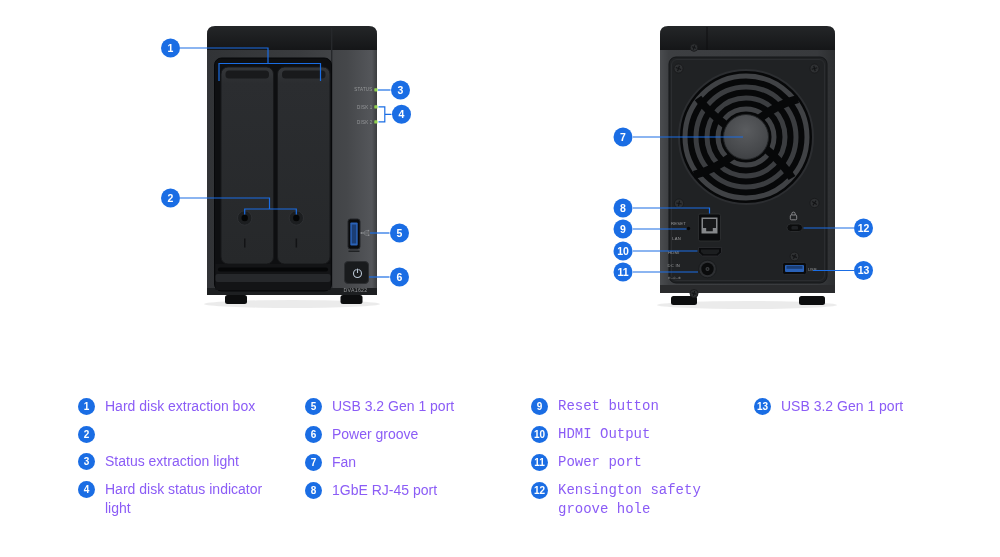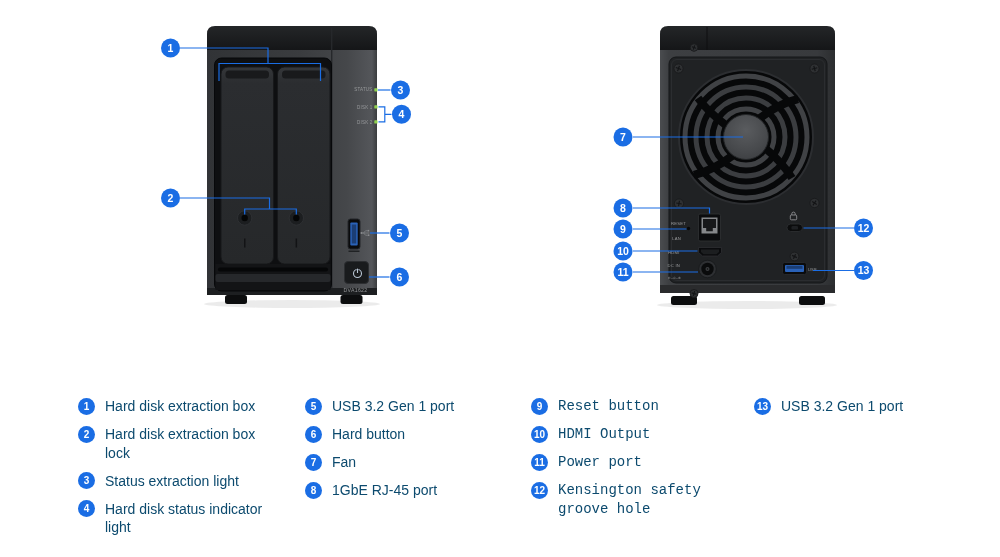--- a/index.html
+++ b/index.html
@@ -10,21 +10,21 @@
   .callout-circle{fill:#1a6de4;}
   .callout-num{fill:#ffffff;font-size:10.5px;font-weight:bold;text-anchor:middle;
     font-family:"Liberation Sans",sans-serif;}
   .panel-label{fill:#97999b;font-size:4.5px;letter-spacing:.2px;font-family:"Liberation Sans",sans-serif;}
   .model-label{fill:#939597;font-size:5.2px;letter-spacing:.3px;text-anchor:middle;}
   .legend-col{position:absolute;top:397px;}
   .legend-item{display:flex;align-items:flex-start;margin-bottom:9.5px;}
   .badge{width:17px;height:17px;border-radius:50%;background:#1a6de4;color:#fff;
     font-size:10px;font-weight:bold;display:flex;align-items:center;justify-content:center;
     flex-shrink:0;margin-right:10px;margin-top:.5px;}
-  .legend-label{font-size:14px;line-height:18.5px;color:#0c4a6e;}
+  .legend-label{font-size:14px;line-height:18.5px;color:#8b5cf6;}
   .w1{max-width:170px;} .w2{max-width:162px;} .w3{max-width:176px;font-family:Liberation Mono, monospace;} .w4{max-width:170px;}
 </style>
 </head>
 <body>
 
 <div class="stage">
 
 <svg class="diagram" width="1000" height="392" viewBox="0 0 1000 392">
   <defs>
     <linearGradient id="frontBody" x1="0" y1="0" x2="1" y2="0">
@@ -291,40 +291,39 @@
   </g>
 </svg>
 
 <div class="legend-col" style="left:78px">
   <div class="legend-item">
     <span class="badge">1</span>
     <span class="legend-label w1">Hard disk extraction box</span>
   </div>
   <div class="legend-item">
     <span class="badge">2</span>
-    <span class="legend-label w1">Hard disk extraction box lock</span>
   </div>
   <div class="legend-item">
     <span class="badge">3</span>
     <span class="legend-label w1">Status extraction light</span>
   </div>
   <div class="legend-item">
     <span class="badge">4</span>
     <span class="legend-label w1">Hard disk status indicator light</span>
   </div>
 </div>
 
 <div class="legend-col" style="left:305px">
   <div class="legend-item">
     <span class="badge">5</span>
     <span class="legend-label w2">USB 3.2 Gen 1 port</span>
   </div>
   <div class="legend-item">
     <span class="badge">6</span>
-    <span class="legend-label w2">Hard button</span>
+    <span class="legend-label w2">Power groove</span>
   </div>
   <div class="legend-item">
     <span class="badge">7</span>
     <span class="legend-label w2">Fan</span>
   </div>
   <div class="legend-item">
     <span class="badge">8</span>
     <span class="legend-label w2">1GbE RJ-45 port</span>
   </div>
 </div>

